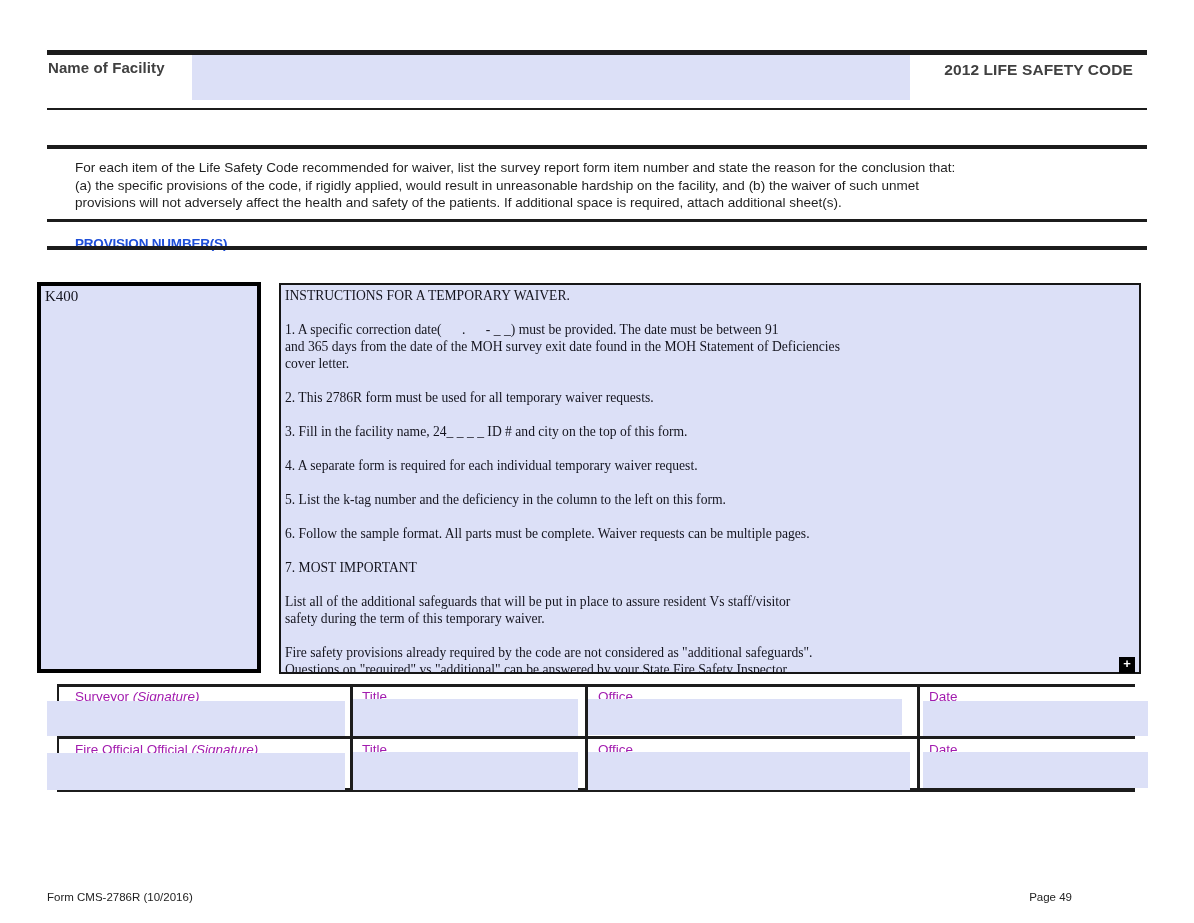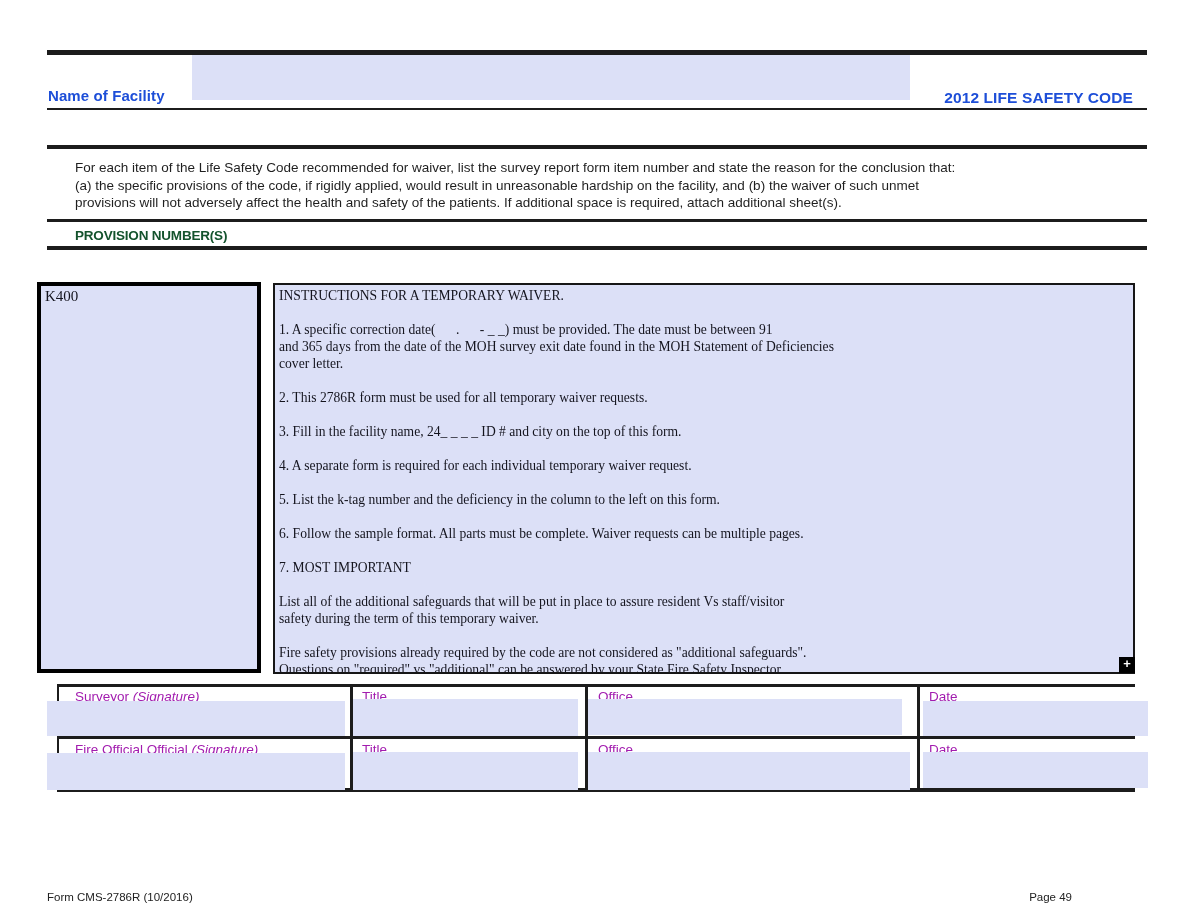--- a/index.html
+++ b/index.html
@@ -16,48 +16,48 @@
   .abs { position: absolute; }
   .hline { position: absolute; background: #1c1c1c; }
   .field {
     position: absolute;
     background: #dce0f7;
   }
   .lbl  { font-size: 13.5px; color: #1f1f1f; }
   .hdr-bold {
     font-weight: bold;
     font-size: 15px;
-    color: #1d4ed8;
+    color: #404040;
     letter-spacing: 0.1px;
-    margin-top: 28px;
   }
   .col-hdr {
     font-weight: bold;
     font-size: 13.5px;
     letter-spacing: -0.2px;
-    color: #14532d;
+    color: #1d4ed8;
+    margin-top: 8px;
   }
   .serif-txt {
     font-family: "Liberation Serif", serif;
     font-size: 13.6px;
     line-height: 17px;
     color: #14141e;
     white-space: pre-wrap;
   }
   .provision-box {
     position: absolute;
     left: 37px; top: 282px;
     width: 224px; height: 391px;
     background: #dce0f7;
     border: 4px solid #000000;
     padding: 2px 4px;
   }
   .justification-box {
     position: absolute;
-    left: 273px; top: 283px;
+    left: 279px; top: 283px;
     width: 862px; height: 391px;
     background: #dce0f7;
     border: 2px solid #161616;
     padding: 2px 5px 0 4px;
     overflow: hidden;
   }
   .overflow-btn {
     position: absolute;
     left: 1119px; top: 657px;
     width: 16px; height: 16px;

